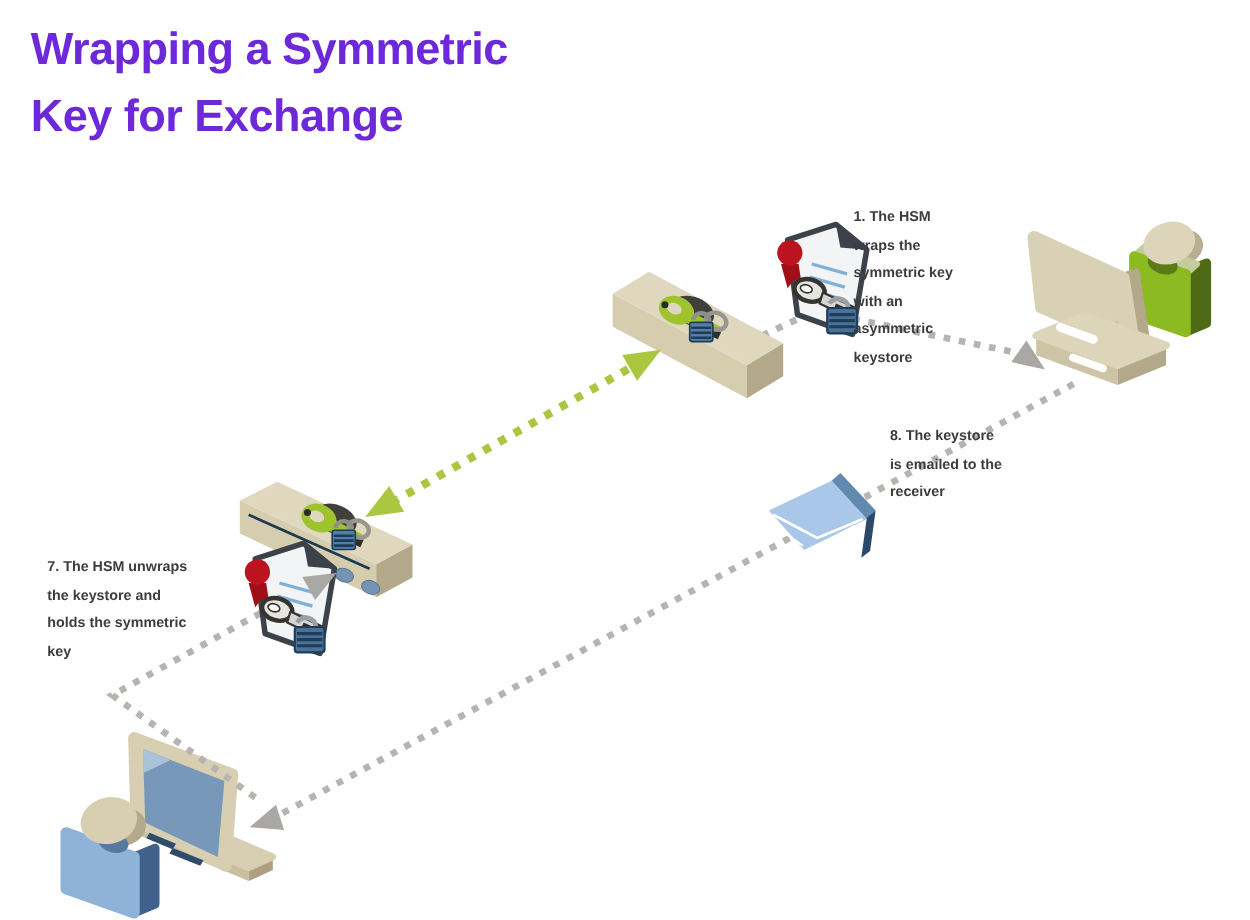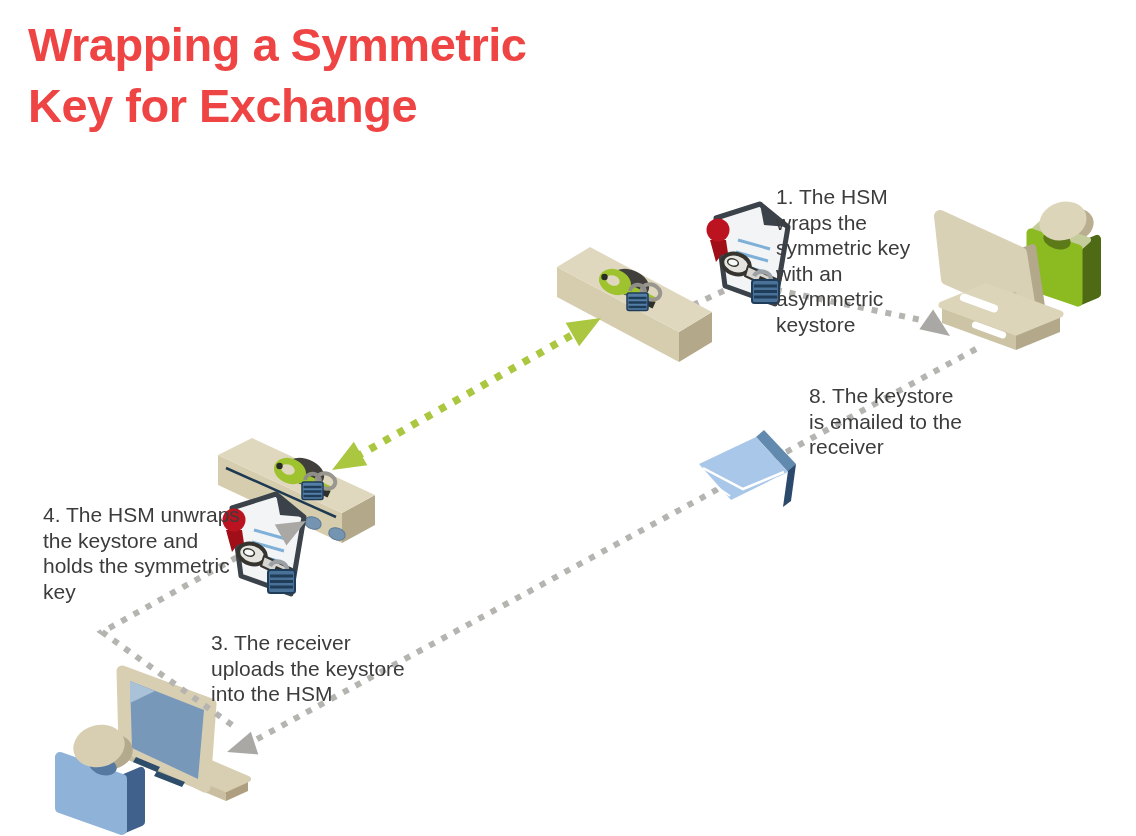--- a/index.html
+++ b/index.html
@@ -3,25 +3,25 @@
 <meta charset="utf-8">
 <style>
   html,body{margin:0;padding:0;background:#ffffff;}
   .canvas{
     position:relative;width:1136px;height:836px;background:#ffffff;
     overflow:hidden;font-family:"Liberation Sans", sans-serif;
   }
   .canvas svg{position:absolute;left:0;top:0;}
   .title{
     position:absolute;left:28px;top:14px;width:720px;
-    font-size:47px;font-weight:bold;line-height:61px;letter-spacing:-0.5px;
-    color:#ef4444;white-space:pre-line;
+    font-size:41px;font-weight:bold;line-height:61px;letter-spacing:-0.5px;
+    color:#6d28d9;white-space:pre-line;
   }
   .note{
-    position:absolute;font-size:21px;font-weight:normal;line-height:25.5px;
+    position:absolute;font-size:13px;font-weight:bold;line-height:25.5px;
     color:#3d3c3c;white-space:pre-line;
   }
   .note1{left:776px;top:184px;width:170px;}
   .note2{left:809px;top:383px;width:190px;}
   .note3{left:211px;top:630px;width:210px;}
   .note4{left:43px;top:502px;width:210px;}
 </style>
 </head>
 <body>
 
@@ -163,20 +163,17 @@
 Key for Exchange</div>
   <div class="note note1">1. The HSM
 wraps the
 symmetric key
 with an
 asymmetric
 keystore</div>
   <div class="note note2">8. The keystore
 is emailed to the
 receiver</div>
-  <div class="note note3">3. The receiver
-uploads the keystore
-into the HSM</div>
-  <div class="note note4">4. The HSM unwraps
+  <div class="note note4">7. The HSM unwraps
 the keystore and
 holds the symmetric
 key</div>
 </div>
 
 </body></html>

